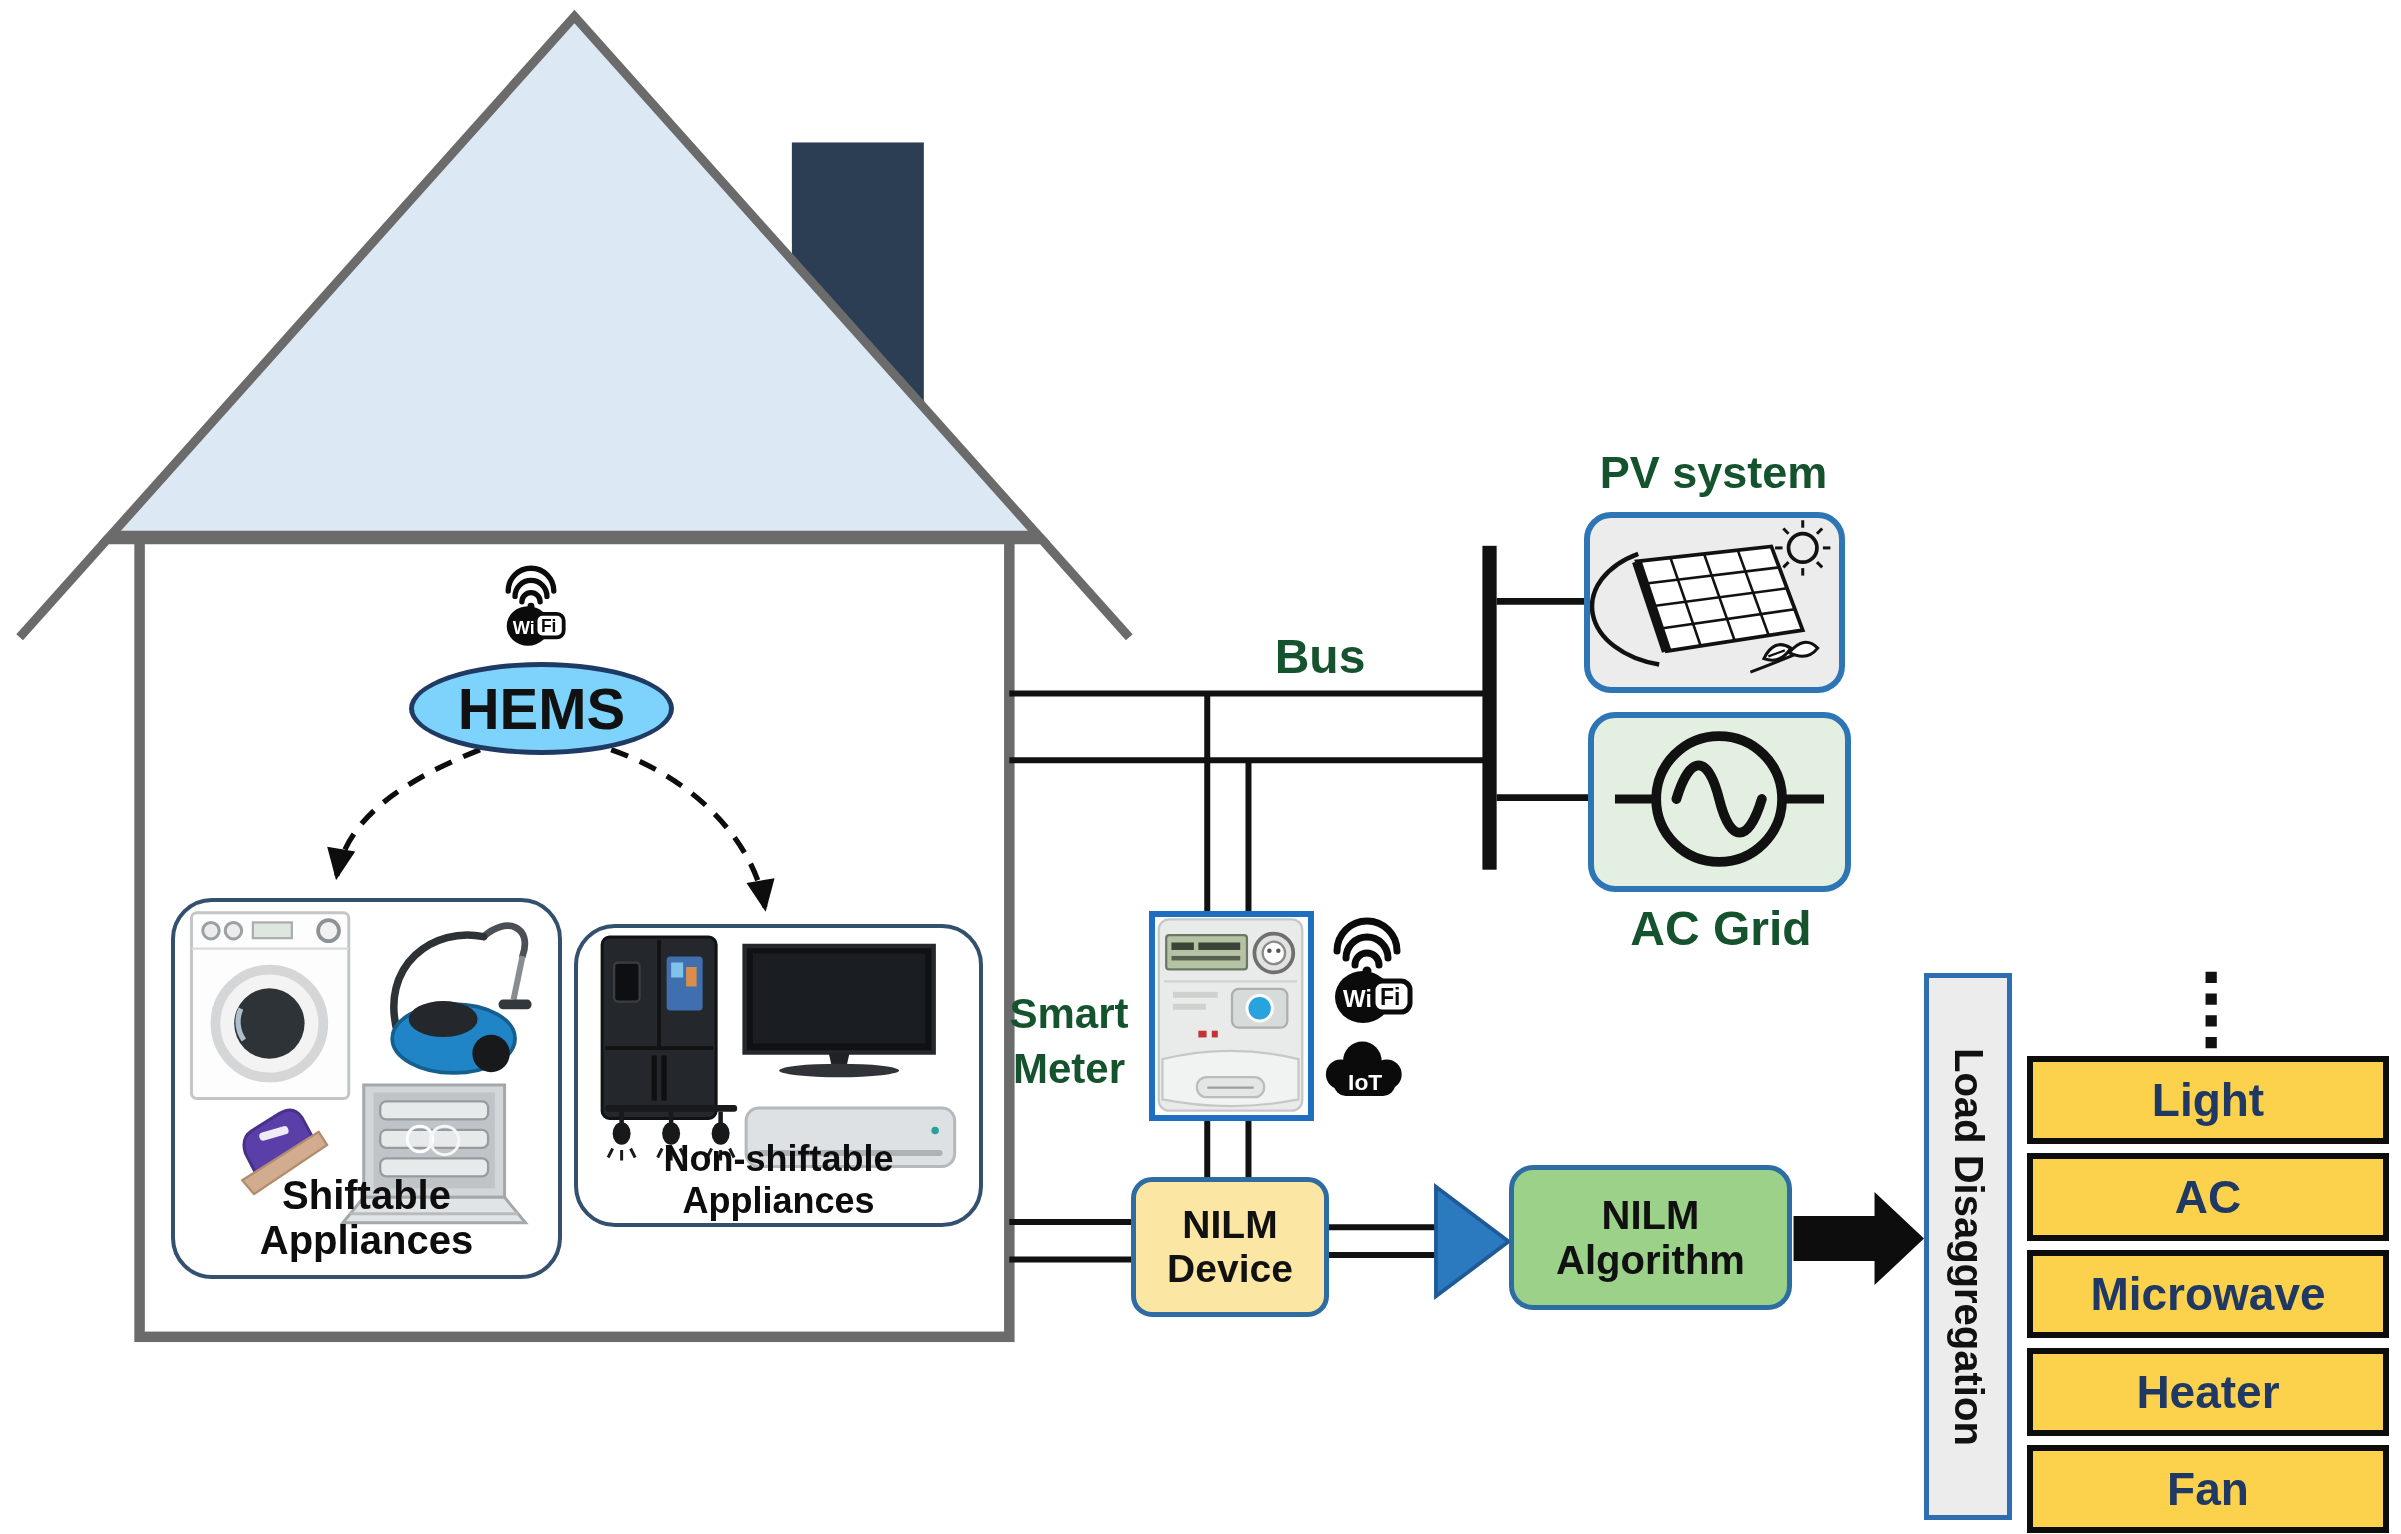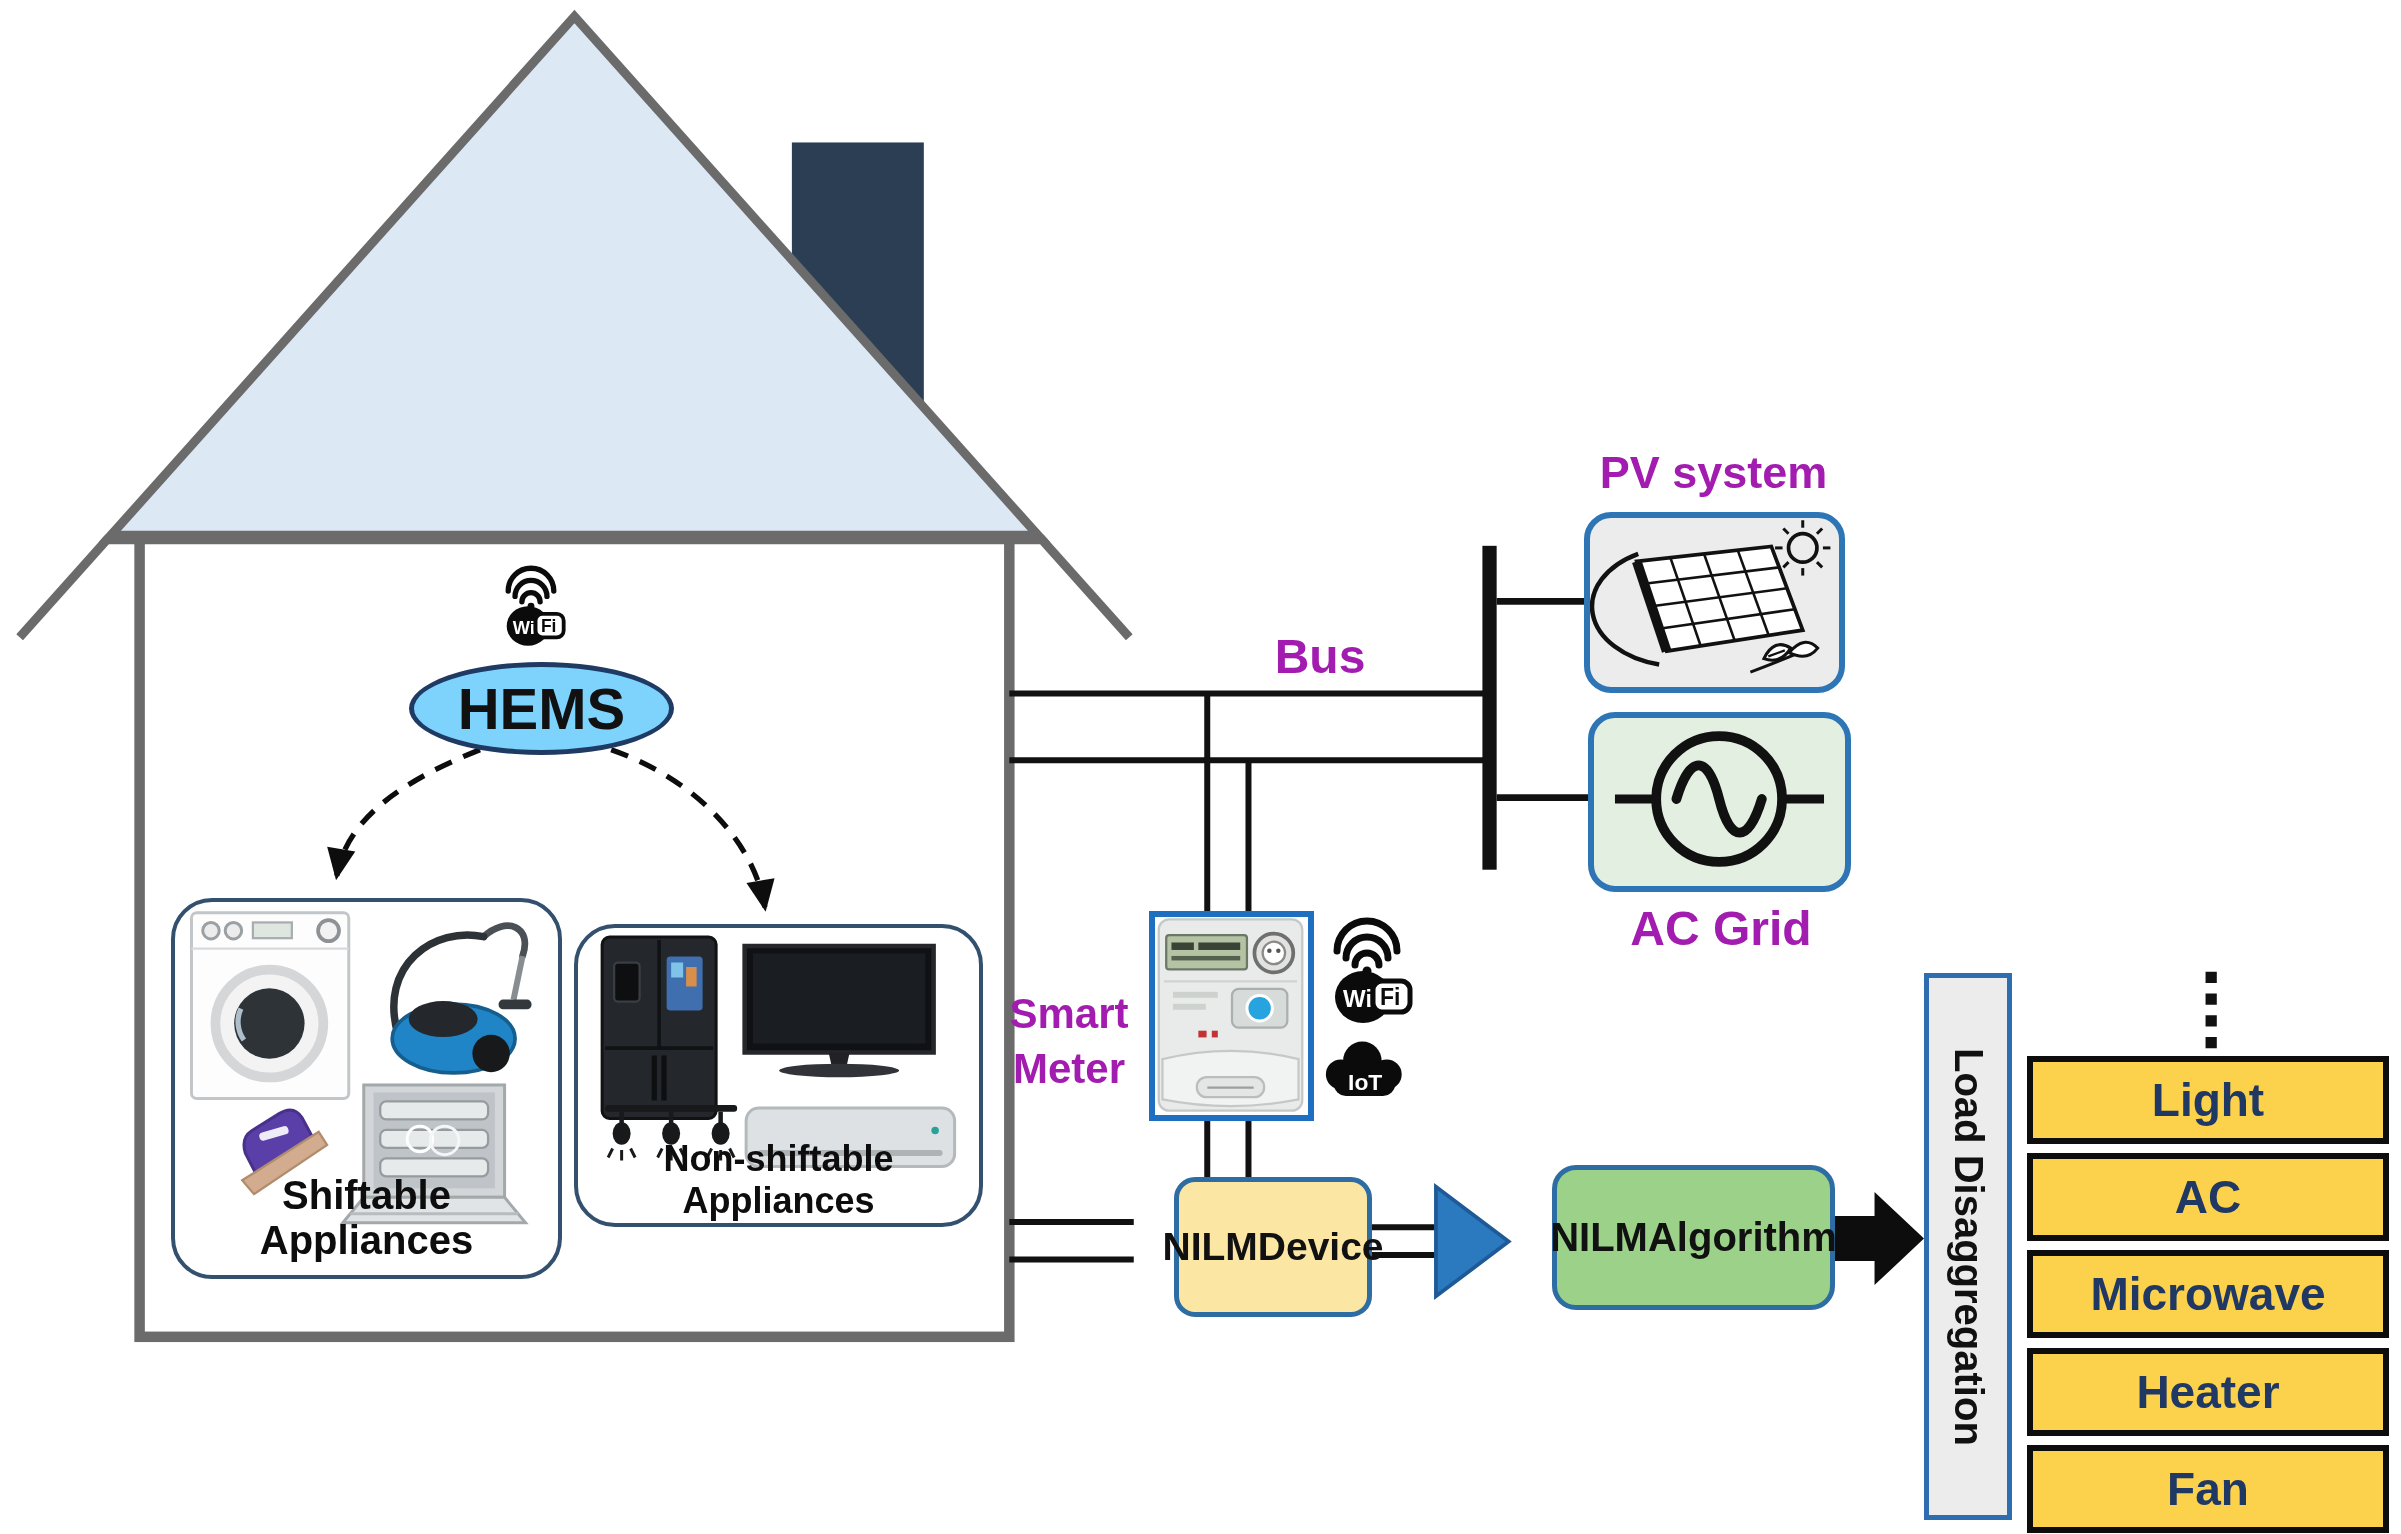--- a/index.html
+++ b/index.html
@@ -1,22 +1,22 @@
 <!DOCTYPE html>
 <html style="font-size:12px"><head>
 <meta charset="utf-8">
 <style>
   html,body{margin:0;padding:0;background:#fff;}
   #canvas{position:relative;width:2401px;height:1534px;background:#ffffff;overflow:hidden;
           font-family:"Liberation Sans",sans-serif;color:#111;}
   .abs{position:absolute;}
-  .lbl{position:absolute;font-weight:bold;color:#a21caf;text-align:center;line-height:1.1;}
+  .lbl{position:absolute;font-weight:bold;color:#14532d;text-align:center;line-height:1.1;}
   .box{position:absolute;box-sizing:border-box;}
   .center{display:flex;align-items:center;justify-content:center;}
-  .stack{display:flex;flex-direction:row;align-items:center;justify-content:center;margin-left:43px;}
+  .stack{display:flex;flex-direction:column;align-items:center;justify-content:center;}
   
   #hems{left:409px;top:662px;width:265px;height:93px;background:#7dd3fc;border:5.2px solid #1f3a63;
         border-radius:50%;font-size:58px;font-weight:bold;}
   
   .app-box{background:#ffffff;border:4.5px solid #33506e;border-radius:41px;}
   #shiftable{left:171px;top:898px;width:391px;height:381px;padding-left:39px;}
   #nonshiftable{left:574px;top:924px;width:409px;height:303px;}
   .app-label{position:absolute;left:0;right:0;text-align:center;font-weight:bold;color:#0d0d0d;}
   
   #pv-box{left:1584px;top:512px;width:261px;height:181px;background:#ececec;border:6px solid #2e75b6;border-radius:27px;}

